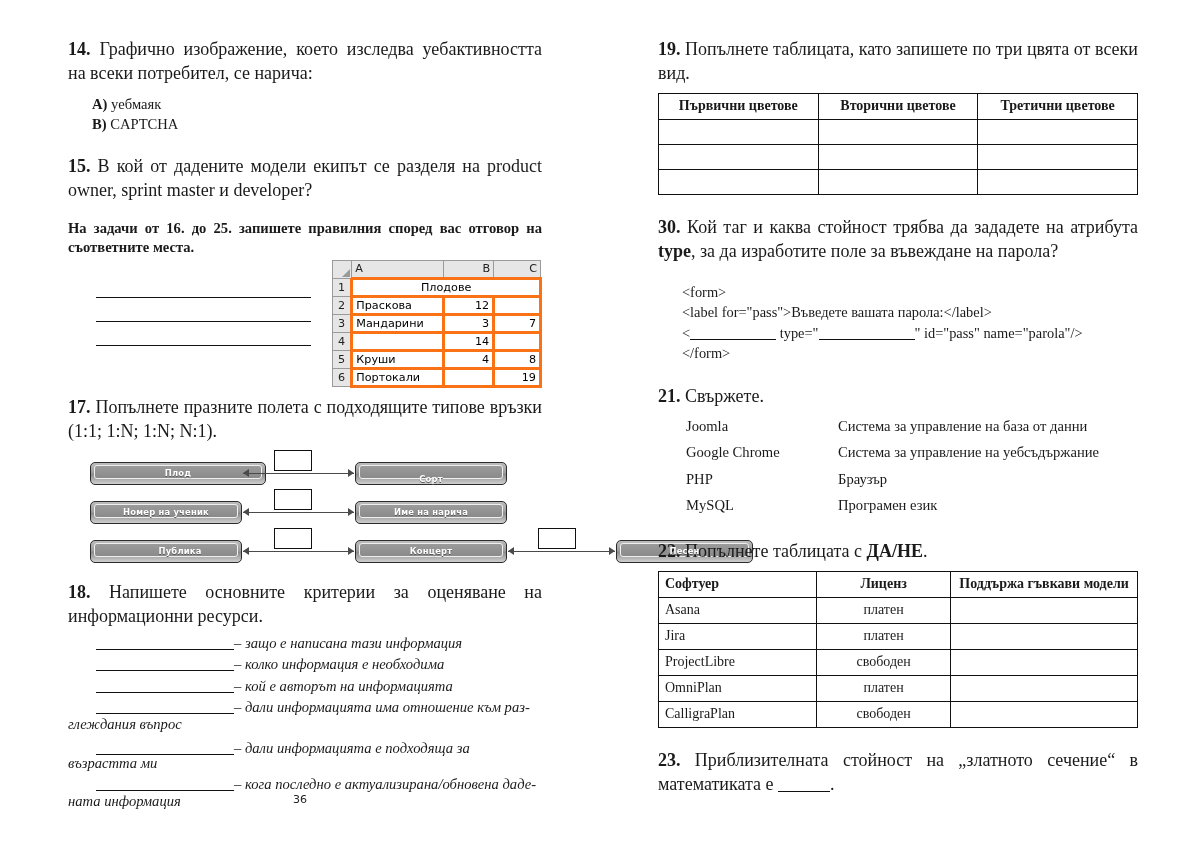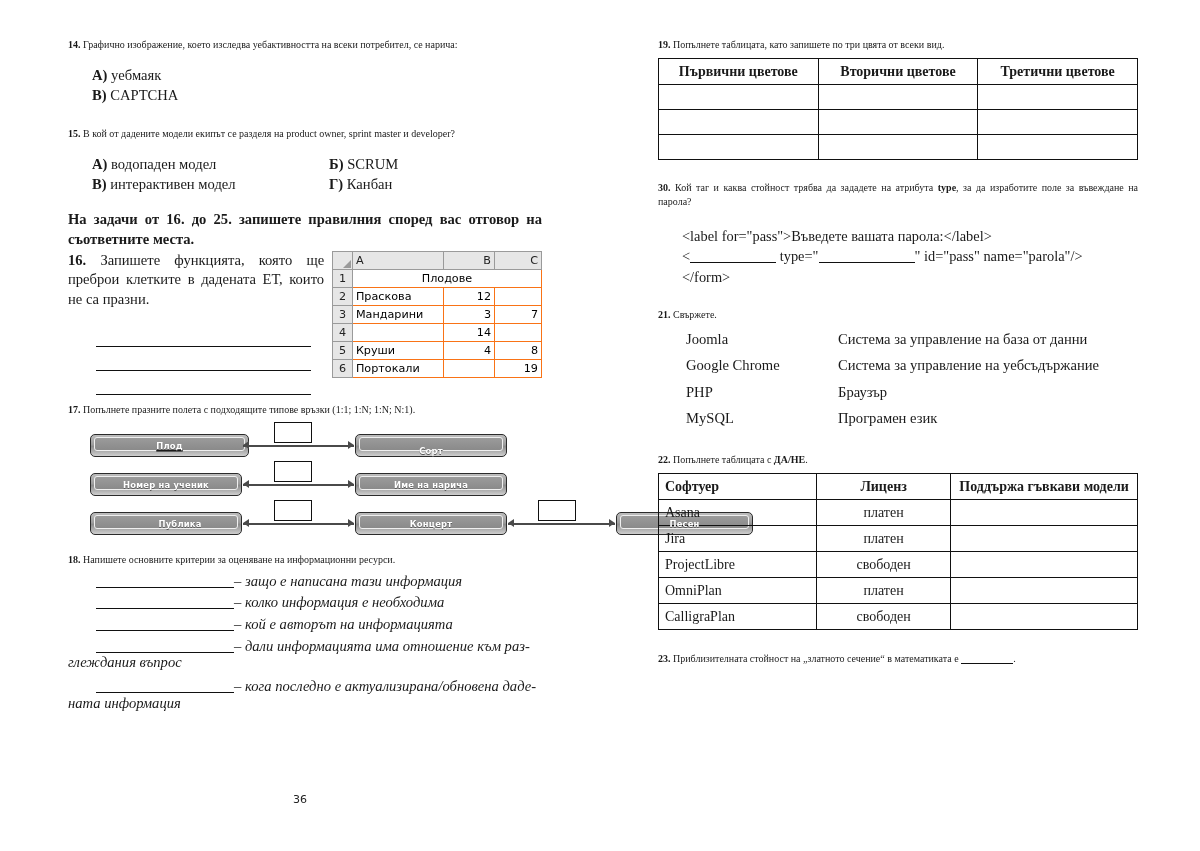--- a/index.html
+++ b/index.html
@@ -20,31 +20,31 @@
     top: 0;
     width: 600px;
     height: 851px;
     box-sizing: border-box;
   }
   .page-left  { left: 0;   padding: 38px 58px 0 68px; }
   .page-right { left: 600px; padding: 38px 62px 0 58px; }
 
   .q { margin-bottom: 5px; }
   .q-body {
-    font-size: 10px;
+    font-size: 18px;
     line-height: 1.33;
     text-align: justify;
   }
   .qnum { font-weight: bold; }
   b, .bold { font-weight: bold; }
 
   
   .options {
     display: flex;
-    margin-top: 14px;
+    margin-top: 8px;
   }
   .opt-col { width: 50%; }
   .opt {
     font-size: 14.6px;
     line-height: 1.38;
     padding-left: 24px;
   }
   .opt .letter { font-weight: bold; }
 
   .instruction {
@@ -76,21 +76,21 @@
 
   .sheet {
     border-collapse: collapse;
     font-family: "DejaVu Sans", sans-serif;
     font-size: 11.2px;
     table-layout: fixed;
     border: 1px solid #7b7b7b;
     background: #fff;
   }
   .sheet td, .sheet th {
-    border: 1px solid #f97316;
+    border: 3px solid #f97316;
     height: 18px;
     padding: 0 3px;
     box-sizing: border-box;
     color: #000;
     font-weight: normal;
   }
   .sheet .hdr {
     background: #e6e6e6;
     text-align: center;
     font-weight: normal;
@@ -293,39 +293,26 @@
       </div>
     </div>
   </div>
 
   <div class="sp16"></div>
 
   <div class="q">
     <div class="q-body">
       <span class="qnum">15.</span><span> В кой от дадените модели екипът се разделя на product owner, sprint master и developer?</span>
     </div>
-    <div class="options">
-      <div class="opt-col">
-        <div class="opt"><span class="letter">А)</span> <span>водопаден модел</span></div>
-        <div class="opt"><span class="letter">В)</span> <span>интерактивен модел</span></div>
-      </div>
-      <div class="opt-col">
-        <div class="opt"><span class="letter">Б)</span> <span>SCRUM</span></div>
-        <div class="opt"><span class="letter">Г)</span> <span>Канбан</span></div>
-      </div>
-    </div>
   </div>
 
   <div class="instruction">На задачи от 16. до 25. запишете правилния според вас отговор на съответните места.</div>
 
   <div class="q16-wrap">
     <div class="q16-text">
-      <div>
-        <span class="qnum">16.</span><span> Запишете функцията, която ще преброи клетките в дадената ЕТ, които не са празни.</span>
-      </div>
       <div class="ans-lines">
         <div class="ans-line"></div>
         <div class="ans-line"></div>
         <div class="ans-line"></div>
       </div>
     </div>
     <div>
       <table class="sheet">
         <tbody>
             <tr>
@@ -375,21 +362,21 @@
 
   <div class="sp8"></div>
 
   <div class="q">
     <div class="q-body">
       <span class="qnum">17.</span><span> Попълнете празните полета с подходящите типове връзки (1:1; 1:N; 1:N; N:1).</span>
     </div>
 
     <div class="diagram">
 
-      <div class="dbox" style="left:0px;  top:6px;  width:159px;text-decoration:underline;">
+      <div class="dbox" style="left:0px;  top:6px;  width:176px;">
         <div class="inner"></div>
           <span>Плод</span>
       </div>
       <div class="conn" style="left:153px; top:17px; width:111px;"></div>
       <div class="arrowL" style="left:153px; top:13px;"></div>
       <div class="arrowR" style="left:258px; top:13px;"></div>
       <div class="blankbox" style="left:184px; top:-6px;"></div>
       <div class="dbox" style="left:265px; top:6px;  width:152px;align-items:flex-end;">
         <div class="inner"></div>
           <span>Сорт</span>
@@ -443,20 +430,23 @@
     </div>
     <div class="crit-row">
       <span class="crit-blank"></span><span class="crit-text">– колко информация е необходима</span>
     </div>
     <div class="crit-row">
       <span class="crit-blank"></span><span class="crit-text">– кой е авторът на информацията</span>
     </div>
     <div class="crit-row">
       <span class="crit-blank"></span><span class="crit-text">– дали информацията има отношение към раз-</span>
       <span class="crit-cont">глеждания въпрос</span>
+    </div>
+    <div class="crit-row">
+      <span class="crit-blank"></span><span class="crit-text">– дали информацията е подходяща за възрастта ми</span>
     </div>
     <div class="crit-row">
       <span class="crit-blank"></span><span class="crit-text">– кога последно е актуализирана/обновена даде-</span>
       <span class="crit-cont">ната информация</span>
     </div>
   </div>
 
   <div class="pagenum pn-left">36</div>
 </div>
 
@@ -493,20 +483,21 @@
   </div>
 
   <div class="sp16"></div>
 
   <div class="q">
     <div class="q-body">
       <span class="qnum">30.</span><span> Кой таг и каква стойност трябва да зададете на атрибута </span><b>type</b><span>, за да изработите поле за въвеждане на парола?</span>
     </div>
     <div class="sp12"></div>
     <div class="code">
+      <div>&lt;form&gt;</div>
       <div>&lt;label for="pass"&gt;Въведете вашата парола:&lt;/label&gt;</div>
       <div><span>&lt;</span><span class="blank blank-tag"></span><span> type="</span><span class="blank blank-val"></span><span>" id="pass" name="parola"/&gt;</span></div>
       <div>&lt;/form&gt;</div>
     </div>
   </div>
 
   <div class="sp16"></div>
 
   <div class="q">
     <div class="q-body">

